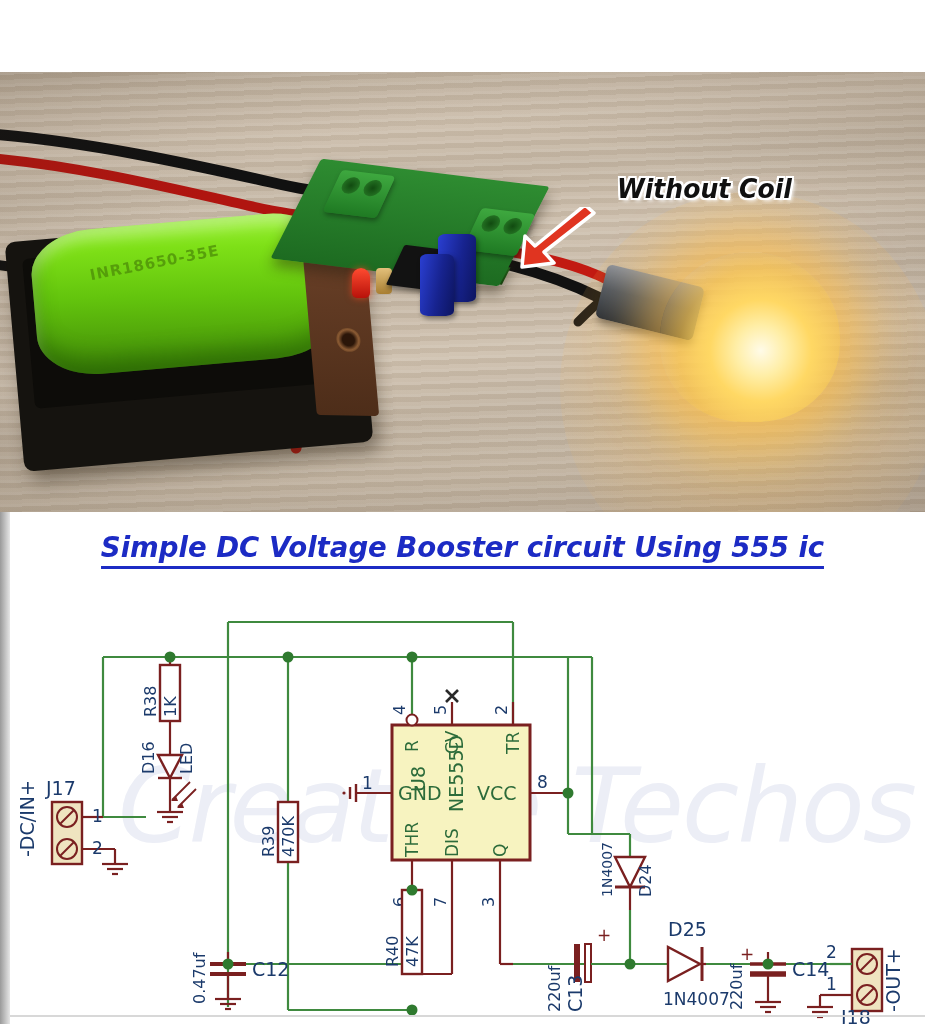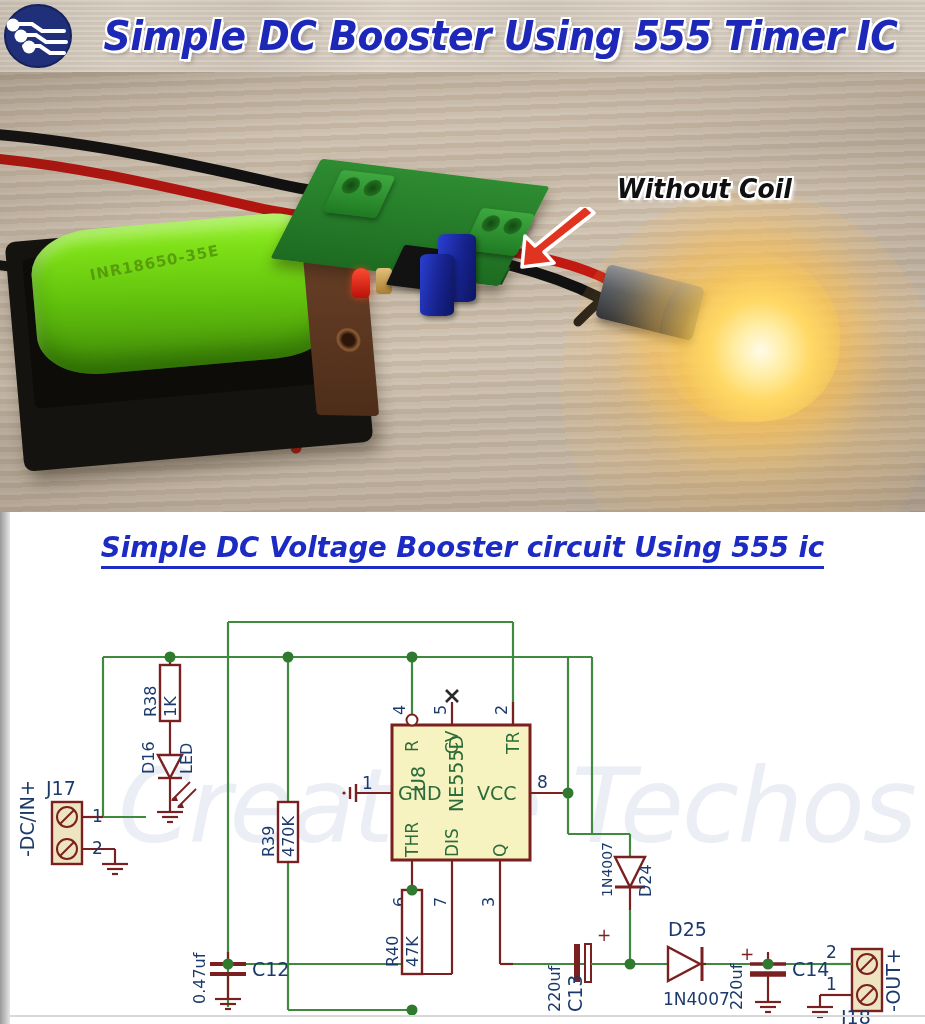--- a/index.html
+++ b/index.html
@@ -94,33 +94,20 @@
     font-size:104px;color:#eceef6;font-style:italic;letter-spacing:-2px;white-space:nowrap;
     user-select:none;}
   .svgwrap{position:absolute;left:0;top:512px;width:925px;height:512px;}
   .bottomline{position:absolute;left:10px;top:1015px;width:915px;height:2px;background:#d8d8d8;}
 </style>
 </head>
 <body>
 
 <div id="page">
 
-  <div class="banner">
-    <svg class="logo" viewBox="0 0 72 64">
-      <ellipse cx="36" cy="32" rx="33" ry="31" fill="#1f2f7a"></ellipse>
-      <ellipse cx="36" cy="32" rx="33" ry="31" fill="none" stroke="#16225c" stroke-width="2"></ellipse>
-      <path d="M10 20 H30 L40 27 H62" stroke="#fff" stroke-width="4" fill="none" stroke-linecap="round"></path>
-      <path d="M16 31 H34 L44 38 H64" stroke="#fff" stroke-width="4" fill="none" stroke-linecap="round"></path>
-      <path d="M22 42 H38 L48 49 H62" stroke="#fff" stroke-width="4" fill="none" stroke-linecap="round"></path>
-      <circle cx="11" cy="21" r="6.5" fill="#fff"></circle>
-      <circle cx="19" cy="32" r="6.5" fill="#fff"></circle>
-      <circle cx="27" cy="43" r="6.5" fill="#fff"></circle>
-    </svg>
-    <div class="banner-title">Simple DC Booster Using 555 Timer IC</div>
-  </div>
 
   <div class="photo">
 
     <svg style="position:absolute;left:0;top:0;width:925px;height:440px">
       <path d="M-10 62 C 90 70, 190 92, 270 110 C 300 117, 318 120, 340 120" stroke="#111" stroke-width="11" fill="none" stroke-linecap="round"></path>
       <path d="M-10 86 C 80 94, 170 116, 250 134 C 280 141, 300 144, 320 144" stroke="#b01510" stroke-width="10" fill="none" stroke-linecap="round"></path>
       <path d="M-12 192 C 30 196, 52 203, 62 214" stroke="#111" stroke-width="10" fill="none" stroke-linecap="round"></path>
       <path d="M296 376 C 302 340, 306 320, 312 300" stroke="#c21a12" stroke-width="11" fill="none" stroke-linecap="round"></path>
       <path d="M497 190 C 540 200, 572 212, 600 226" stroke="#111" stroke-width="11" fill="none" stroke-linecap="round"></path>
       <path d="M500 178 C 548 186, 580 194, 608 208" stroke="#c21a12" stroke-width="10" fill="none" stroke-linecap="round"></path>

